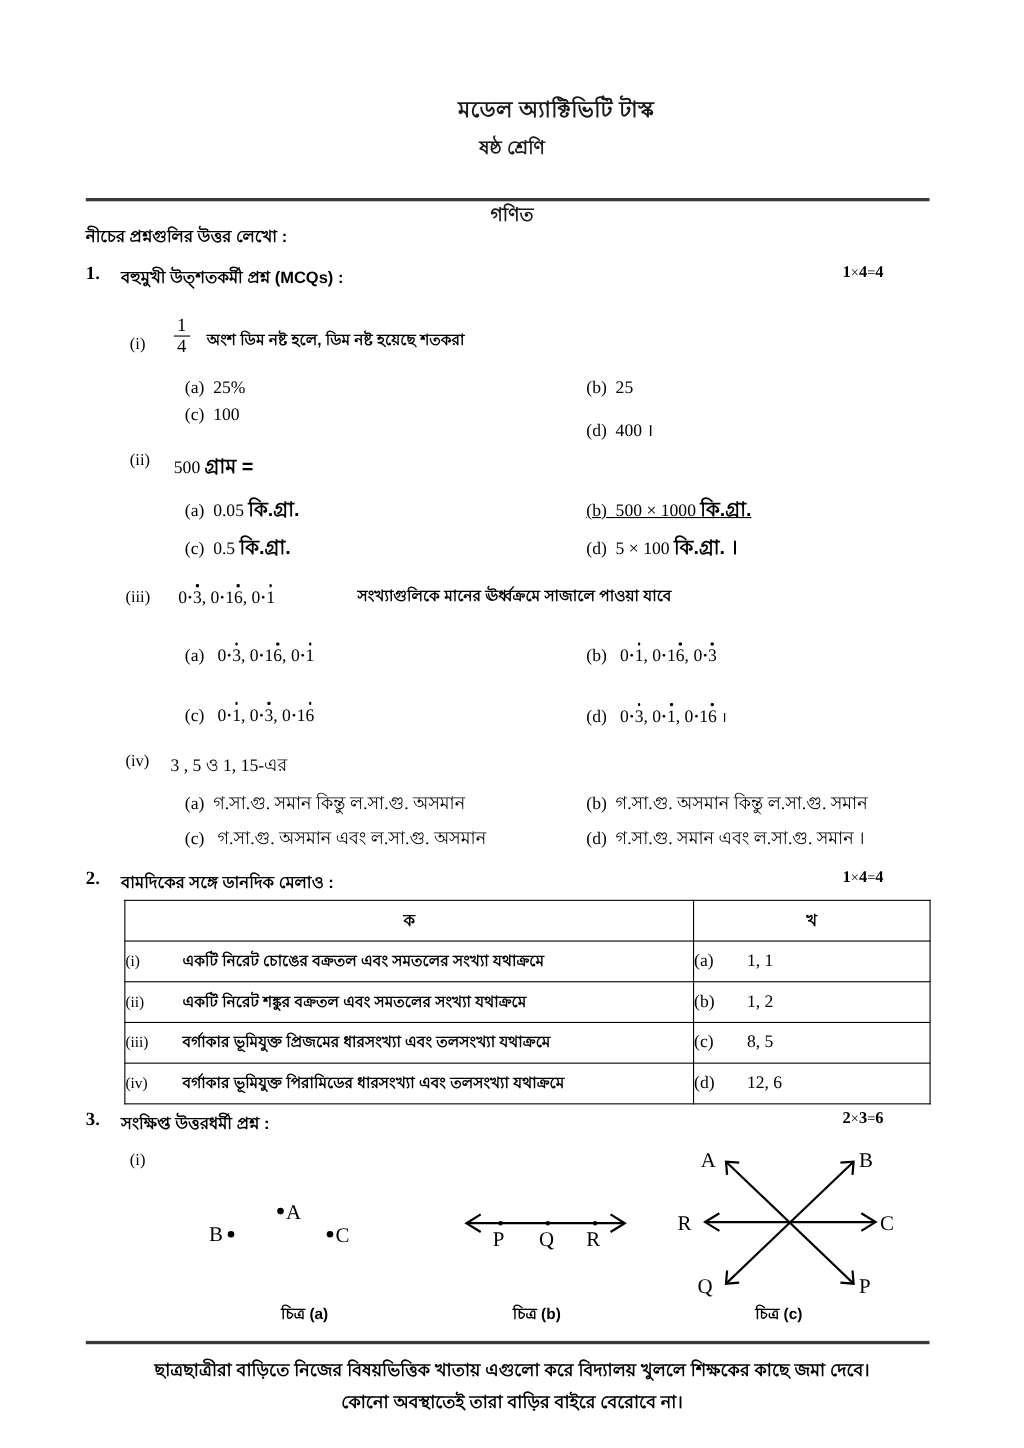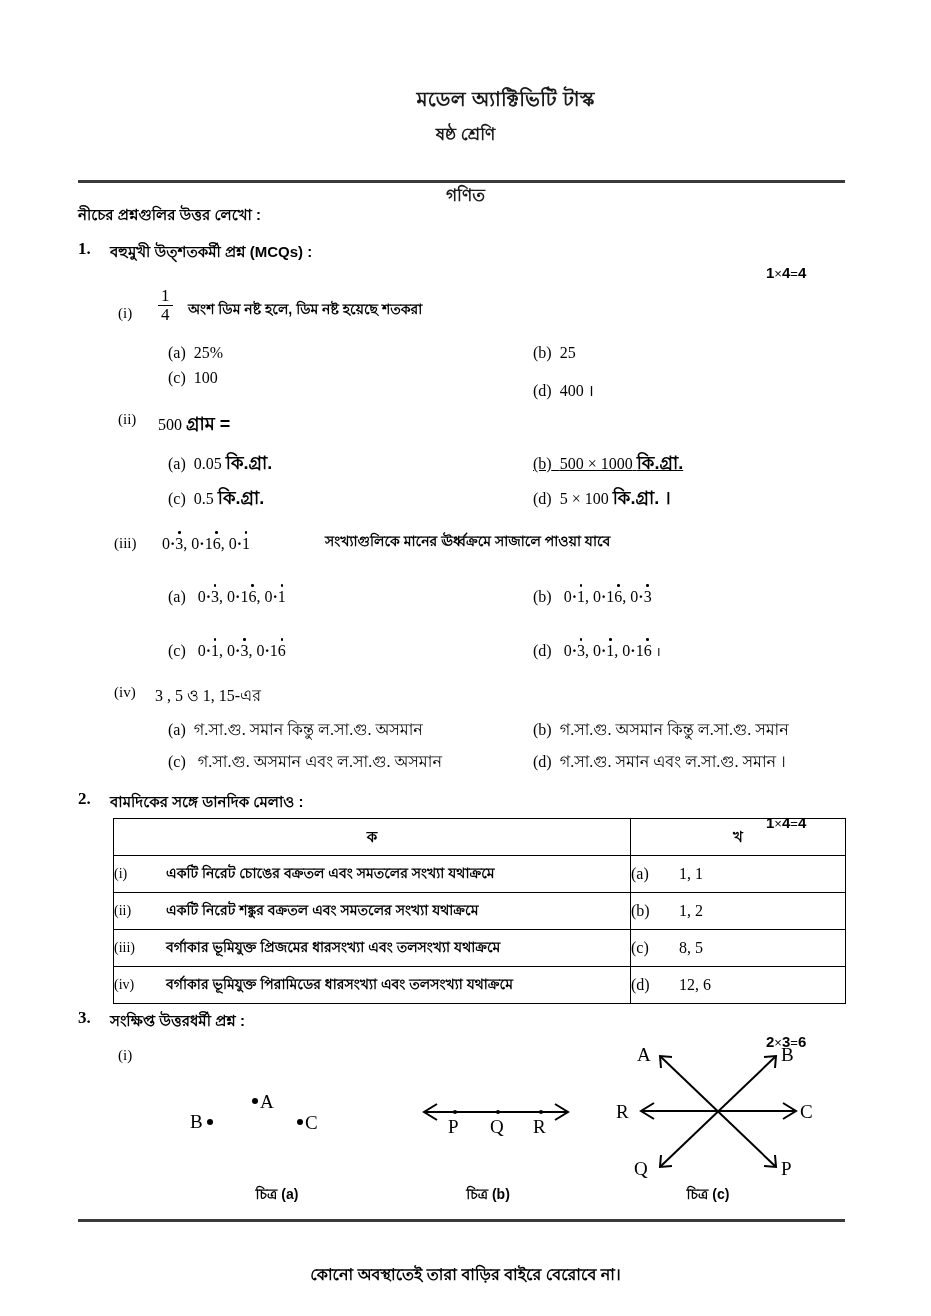--- a/index.html
+++ b/index.html
@@ -61,24 +61,23 @@
     font-family: "Liberation Serif", serif;
     font-weight: 700;
     font-size: 17px;
   }
   .qtext {
     font-family: "Liberation Sans", "DejaVu Sans", sans-serif;
     font-weight: 700;
     font-size: 15px;
   }
   .marks {
-    font-family: Liberation Sans, sans-serif;
-    font-size: 15px;
-    font-weight: 700;
-    margin-top: 24px;
+    font-family: Liberation Serif, serif;
+    font-size: 15px;
+    font-weight: 700;
   }
   .marks .op { font-weight: 400; font-size: 13px; }
 
   
   #q1-num { left: 78px; top: 239px; }
   #q1-text { left: 110px; top: 240px; }
   #q1-marks { left: 766px; top: 240px; }
 
   
   .roman {
@@ -340,15 +339,16 @@
       <text x="484" y="145" font-family="Liberation Serif, serif" font-size="19" fill="#000" stroke="none">Q</text>
       <text x="631" y="145" font-family="Liberation Serif, serif" font-size="19" fill="#000" stroke="none">P</text>
     </g>
   </svg>
 
   <div class="fig-caption" id="cap-a">চিত্র (a)</div>
   <div class="fig-caption" id="cap-b">চিত্র (b)</div>
   <div class="fig-caption" id="cap-c">চিত্র (c)</div>
 
   <div class="rule" id="rule-bottom"></div>
+  <div class="footer" id="footer-1">ছাত্রছাত্রীরা বাড়িতে নিজের বিষয়ভিত্তিক খাতায় এগুলো করে বিদ্যালয় খুললে শিক্ষকের কাছে জমা দেবে।</div>
   <div class="footer" id="footer-2">কোনো অবস্থাতেই তারা বাড়ির বাইরে বেরোবে না।</div>
 
 </div>
 
 </body></html>

